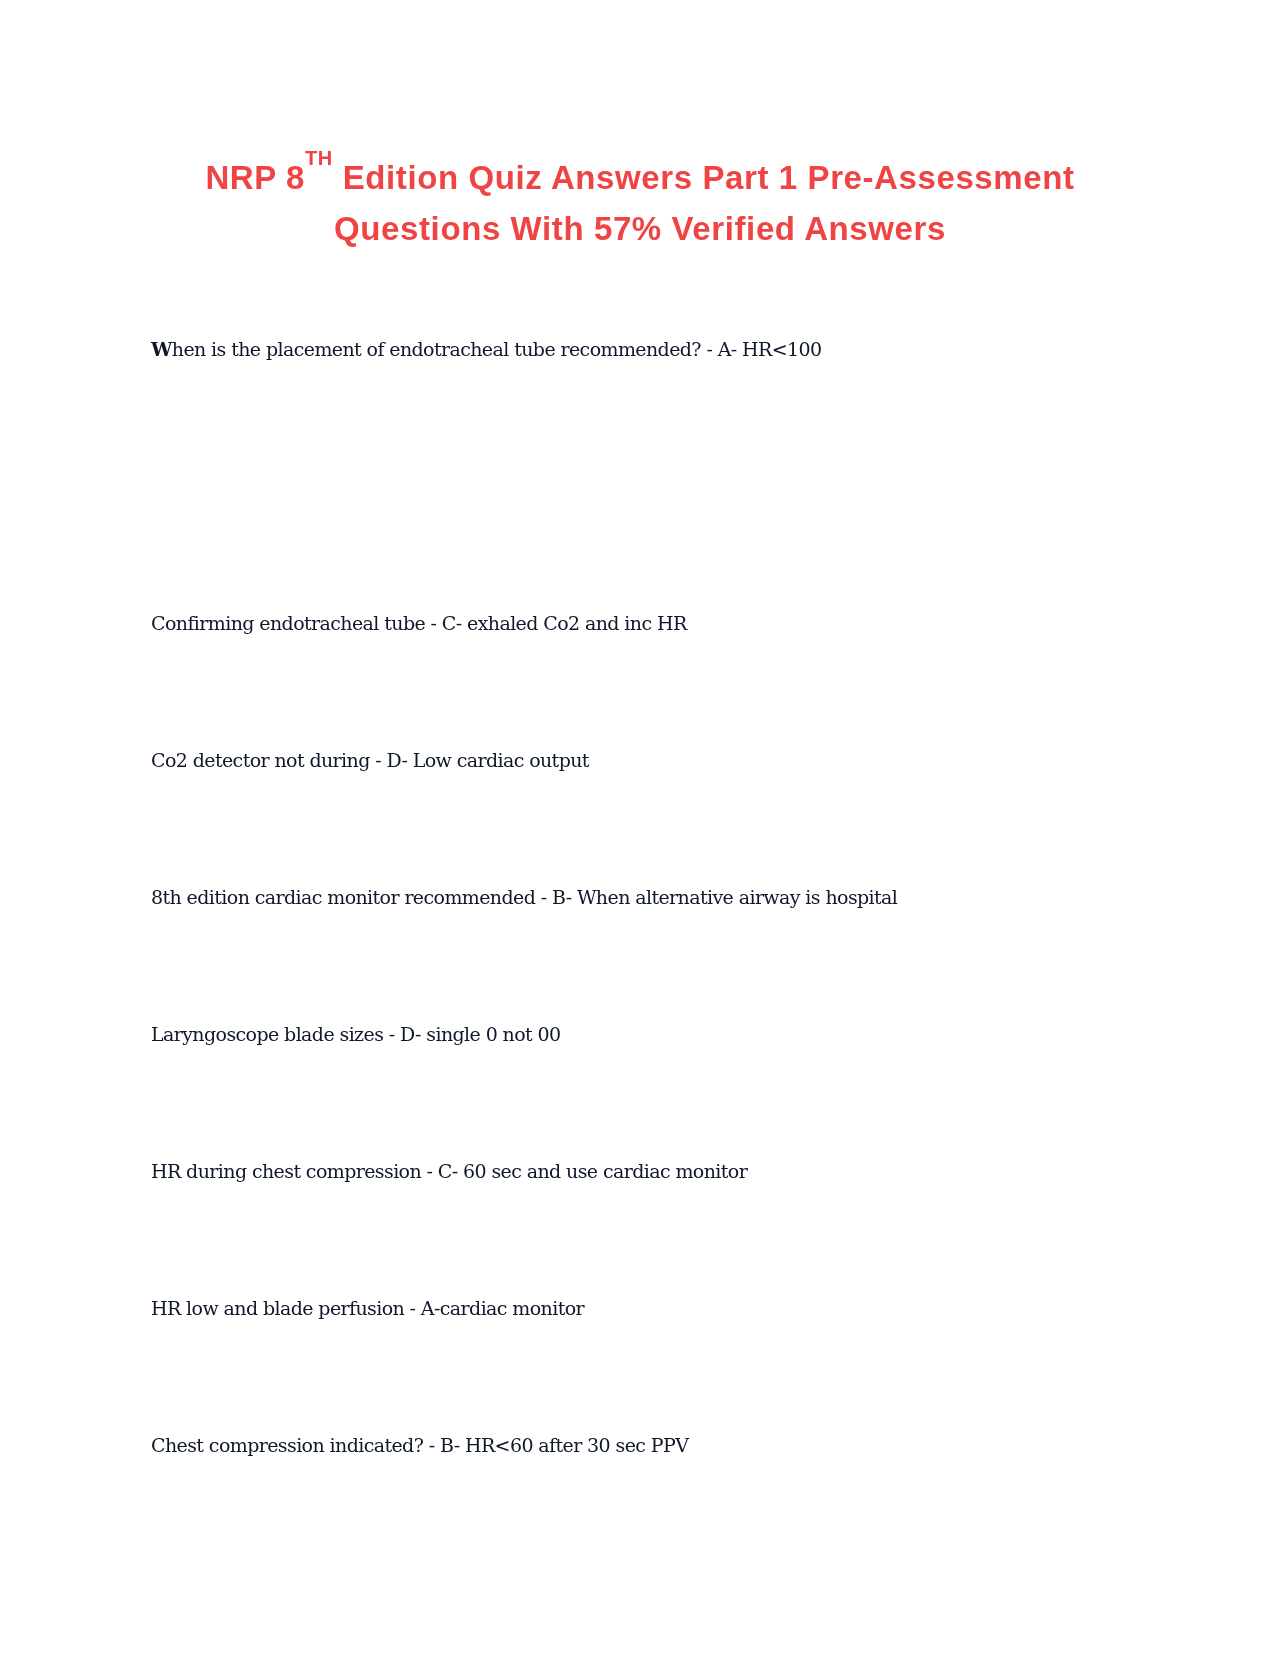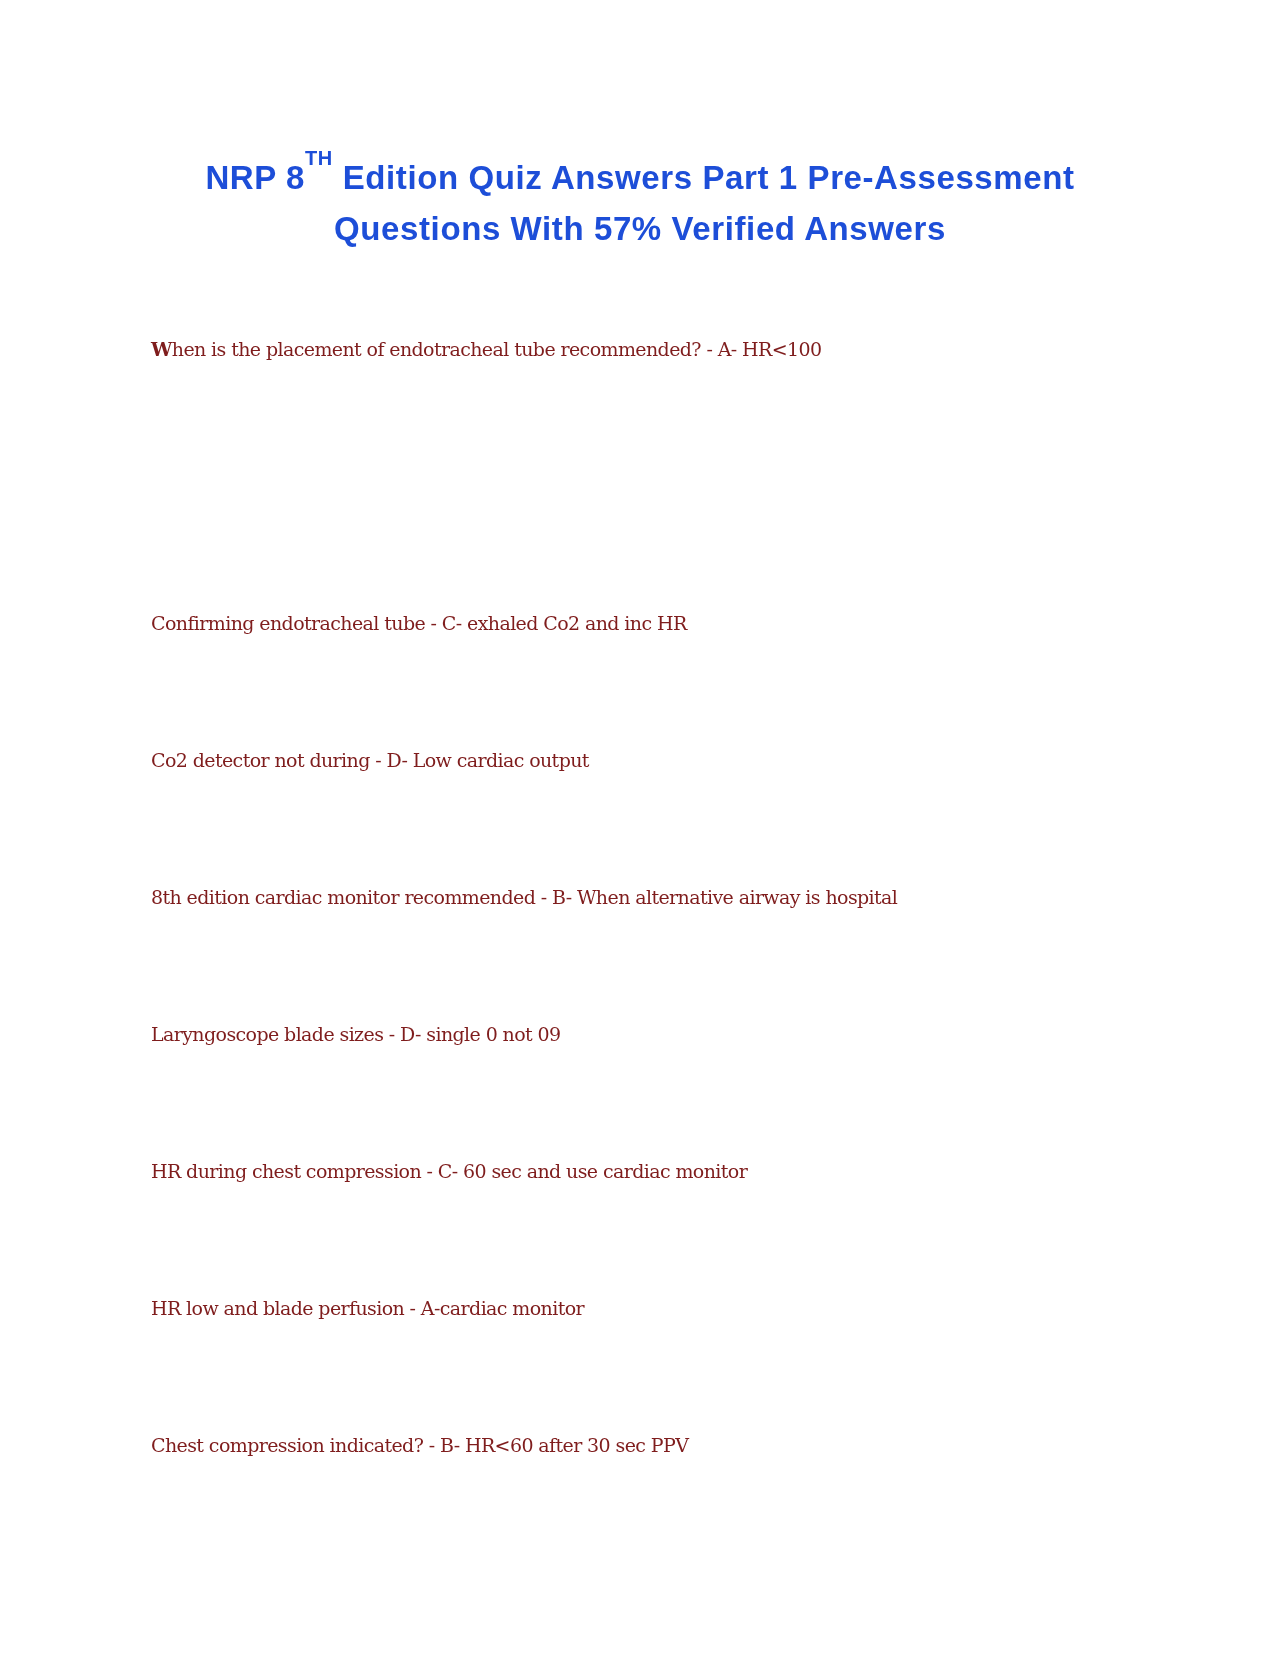--- a/index.html
+++ b/index.html
@@ -5,44 +5,44 @@
   html, body { margin: 0; padding: 0; background: #ffffff; }
   body { width: 1280px; height: 1656px; position: relative; overflow: hidden; }
   .page { position: absolute; left: 0; top: 0; width: 1280px; height: 1656px; background: #ffffff; }
   .title {
     position: absolute; left: 100px; width: 1080px; top: 152px;
     text-align: center;
     font-family: "Liberation Sans", sans-serif;
     font-weight: bold;
     font-size: 33px;
     line-height: 51px;
-    color: #1d4ed8;
+    color: #ef4444;
     letter-spacing: 0.6px;
   }
   .title sup { font-size: 20px; vertical-align: top; position: relative; top: -4px; line-height: 1; }
   .qa {
     position: absolute; left: 151px;
     font-family: "DejaVu Serif", serif;
     font-size: 19px;
-    color: #7f1d1d;
+    color: #0f172a;
     white-space: nowrap;
     letter-spacing: -0.6px;
   }
   .qa .first-letter { font-weight: bold; }
 </style>
 </head>
 <body>
 
 <div class="page">
   <div class="title">
     <div><span>NRP 8</span><sup>TH</sup><span> Edition Quiz Answers Part 1 Pre-Assessment</span></div>
     <div>Questions With 57% Verified Answers</div>
   </div>
 
   <div class="qa" style="top:338px"><span class="first-letter">W</span><span>hen is the placement of endotracheal tube recommended? - A- HR&lt;100</span></div>
   <div class="qa" style="top:612px"><span>Confirming endotracheal tube - C- exhaled Co2 and inc HR</span></div>
   <div class="qa" style="top:749px"><span>Co2 detector not during - D- Low cardiac output</span></div>
   <div class="qa" style="top:886px"><span>8th edition cardiac monitor recommended - B- When alternative airway is hospital</span></div>
-  <div class="qa" style="top:1023px"><span>Laryngoscope blade sizes - D- single 0 not 09</span></div>
+  <div class="qa" style="top:1023px"><span>Laryngoscope blade sizes - D- single 0 not 00</span></div>
   <div class="qa" style="top:1160px"><span>HR during chest compression - C- 60 sec and use cardiac monitor</span></div>
   <div class="qa" style="top:1297px"><span>HR low and blade perfusion - A-cardiac monitor</span></div>
   <div class="qa" style="top:1434px"><span>Chest compression indicated? - B- HR&lt;60 after 30 sec PPV</span></div>
 </div>
 
 </body></html>

